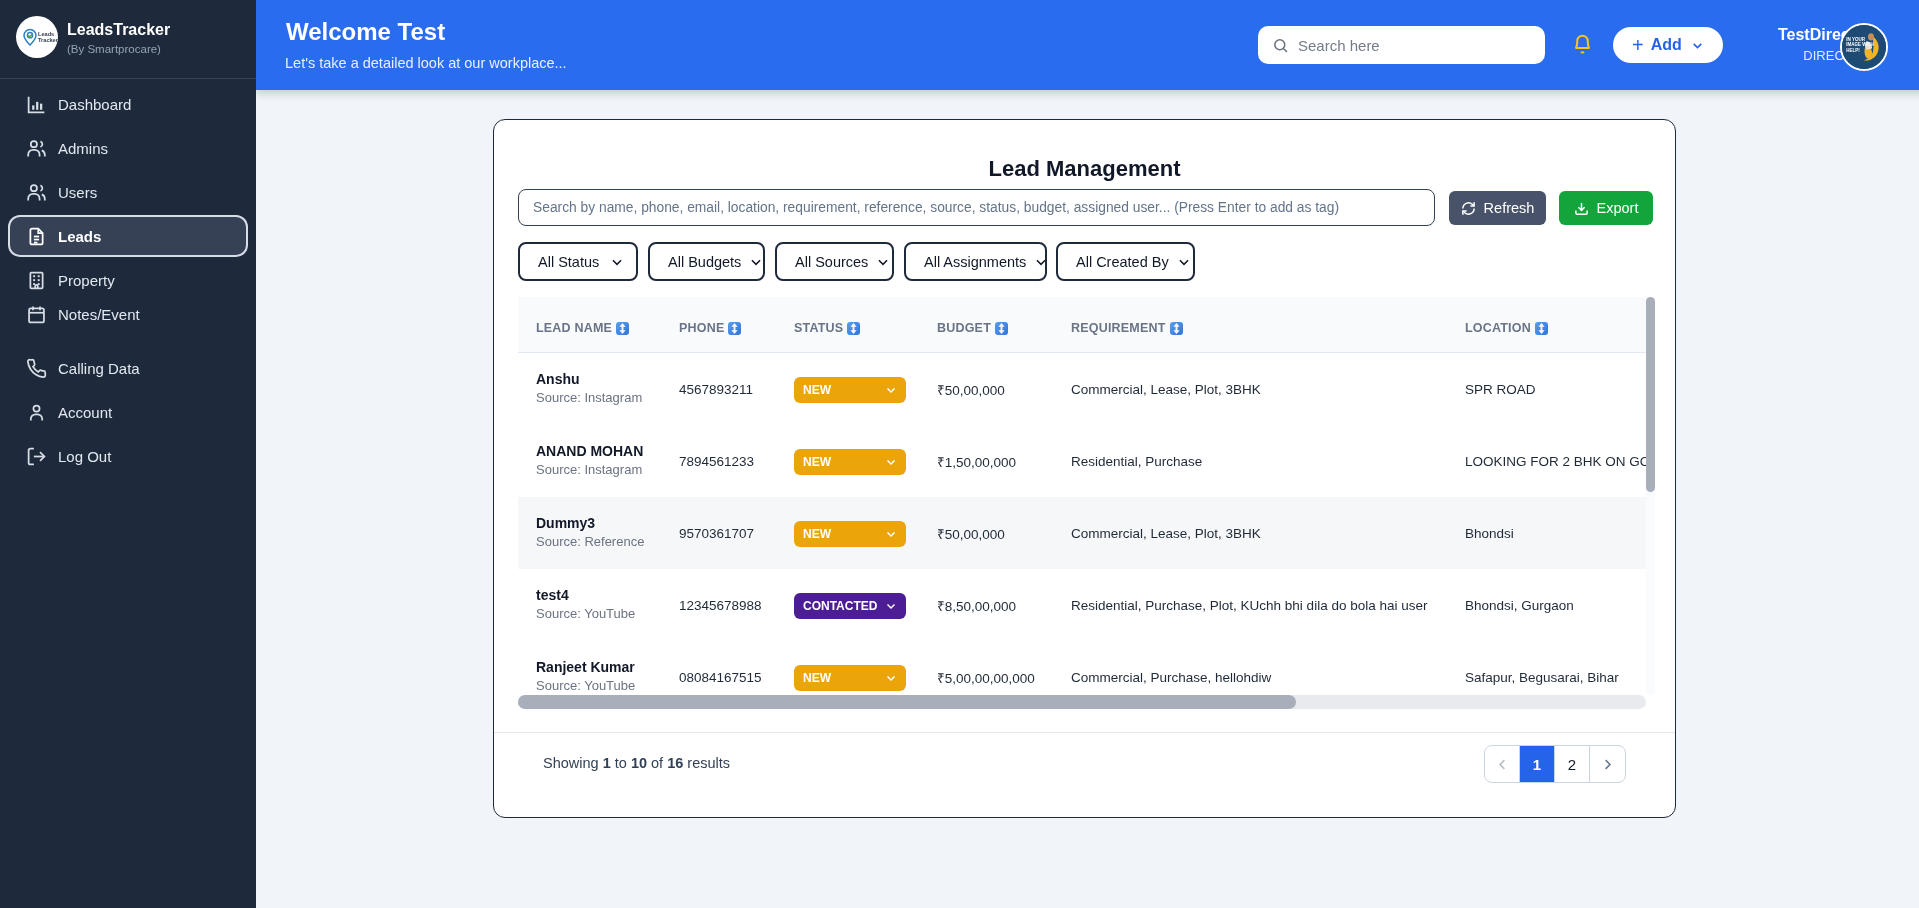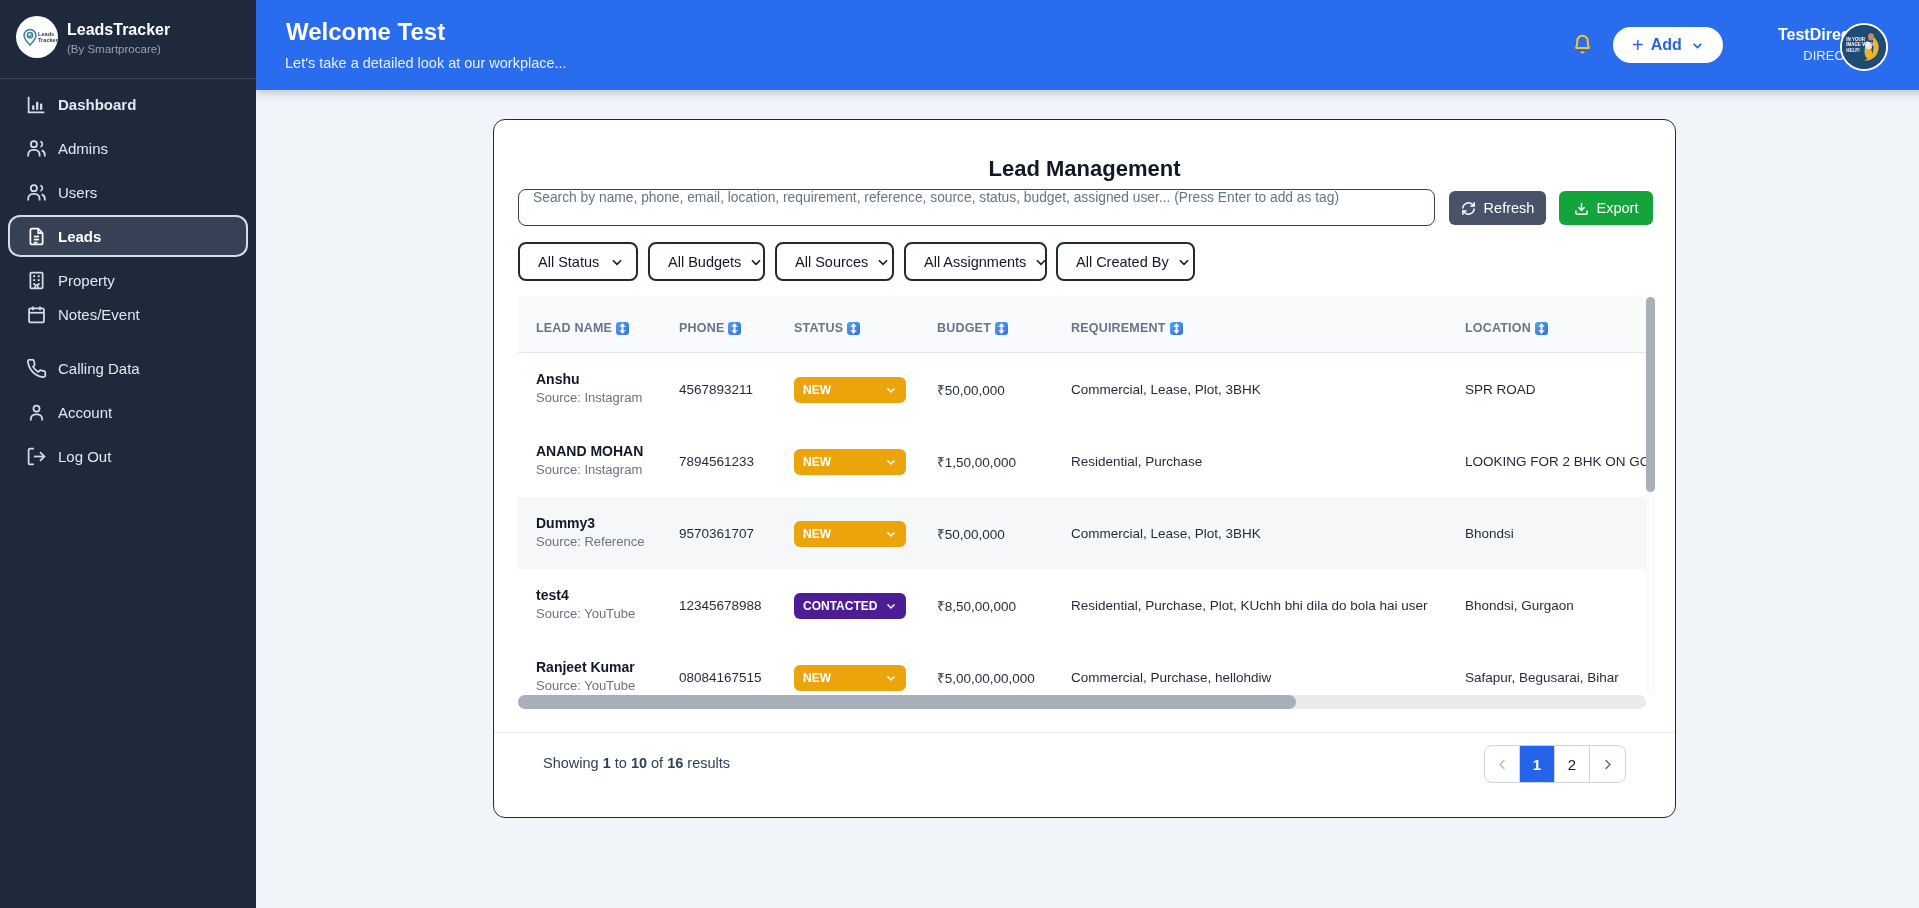--- a/index.html
+++ b/index.html
@@ -31,21 +31,21 @@
 .bell { position:absolute; left:1316px; top:34px; }
 .addbtn { position:absolute; left:1357px; top:27px; width:110px; height:36px; background:#fff; border-radius:19px; display:flex; align-items:center; justify-content:center; color:#2563eb; font-size:16px; font-weight:bold; }
 .uname { position:absolute; right:91px; top:26px; text-align:right; color:#fff; }
 .uname .n1 { font-size:16px; font-weight:bold; }
 .uname .n2 { font-size:13px; margin-top:4px; color:#e3ebfb; }
 .avatar { position:absolute; left:1584px; top:23px; width:48px; height:48px; border-radius:50%; background:#2d5a7a; border:2px solid #fff; overflow:hidden; }
 
 
 .card { position:absolute; left:493px; top:119px; width:1183px; height:699px; background:#fff; border:1px solid #1e293b; border-radius:12px; z-index:3; }
 .cardtitle { position:absolute; left:0; right:0; top:36px; text-align:center; font-size:22px; font-weight:bold; color:#111827; }
-.csearch { position:absolute; left:24px; top:69px; width:917px; height:37px; border:1px solid #334155; border-radius:8px; display:flex; align-items:flex-start; background:#fff; }
+.csearch { position:absolute; left:24px; top:69px; width:917px; height:37px; border:1px solid #334155; border-radius:8px; display:flex; align-items:center; background:#fff; }
 .csearch span { margin-left:14px; color:#64748b; font-size:13.8px; white-space:nowrap; }
 .btn-refresh { position:absolute; left:955px; top:71px; width:97px; height:34px; background:#48536a; color:#fff; border-radius:6px; display:flex; align-items:center; justify-content:center; font-size:14.5px; }
 .btn-refresh svg { margin-right:8px; }
 .btn-export { position:absolute; left:1065px; top:71px; width:94px; height:34px; background:#14a43c; color:#fff; border-radius:6px; display:flex; align-items:center; justify-content:center; font-size:14.5px; }
 .btn-export svg { margin-right:8px; }
 .filters { position:absolute; left:24px; top:122px; display:flex; }
 .fsel { height:39px; border:2px solid #1e293b; border-radius:8px; background:#fff; display:flex; align-items:center; justify-content:space-between; padding:0 12px 0 18px; font-size:14.5px; color:#111827; margin-right:10px; white-space:nowrap; }
 .fsel .chev { margin-left:8px; flex:none; }
 
 
@@ -73,20 +73,27 @@
 .pbtn { width:35px; height:36px; display:flex; align-items:center; justify-content:center; font-size:15px; color:#111827; border-right:1px solid #cbd5e1; }
 .pbtn:last-child { border-right:none; }
 .pbtn.active { background:#2563eb; color:#fff; font-weight:bold; }
 </style>
 </head>
 <body>
 
 <div class="header">
   <div class="welcome">Welcome Test</div>
   <div class="subtitle">Let's take a detailed look at our workplace...</div>
+  <div class="hsearch">
+    <svg width="17" height="17" viewBox="0 0 24 24" fill="none" stroke="#6b7280" stroke-width="2.2">
+        <circle cx="11" cy="11" r="7"></circle>
+        <line x1="16.5" y1="16.5" x2="21" y2="21"></line>
+      </svg>
+    <span>Search here</span>
+  </div>
   <div class="bell">
     <svg width="21" height="21" viewBox="0 0 24 24" fill="none" stroke="#f5c51d" stroke-width="2.3">
         <path d="M18 8a6 6 0 0 0-12 0c0 7-2 8-2 8h16s-2-1-2-8"></path>
         <path d="M10.4 20.2a1.9 1.9 0 0 0 3.2 0"></path>
       </svg>
   </div>
   <div class="addbtn"><span style="font-size:20px;font-weight:normal;margin-right:7px;">+</span>Add
     <svg style="margin-left:9px" width="13" height="13" viewBox="0 0 24 24" fill="none" stroke="#2563eb" stroke-width="3">
         <polyline points="5,9 12,16 19,9"></polyline>
       </svg>
@@ -120,21 +127,21 @@
         <text x="22" y="26" font-size="5.6" font-weight="bold" fill="#374151" font-family="Liberation Sans">Tracker</text>
       </svg>
     </div>
     <div class="brand">
         <div class="t1">LeadsTracker</div>
         <div class="t2">(By Smartprocare)</div>
       </div>
   </div>
   <div class="side-div"></div>
   <div class="menu">
-    <div class="mi" style="top:2px;font-weight:bold;">
+    <div class="mi" style="top:2px;">
         <svg viewBox="0 0 24 24" fill="none" stroke="#d7dde5" stroke-width="2">
           <path d="M3 3v18h18"></path>
           <rect x="7" y="13" width="2.6" height="5" fill="#d7dde5" stroke="none"></rect>
           <rect x="11.5" y="9" width="2.6" height="9" fill="#d7dde5" stroke="none"></rect>
           <rect x="16" y="11" width="2.6" height="7" fill="#d7dde5" stroke="none"></rect>
         </svg>
         <span>Dashboard</span>
       </div>
     <div class="mi" style="top:46px;">
         <svg viewBox="0 0 24 24" fill="none" stroke="#d7dde5" stroke-width="2">

